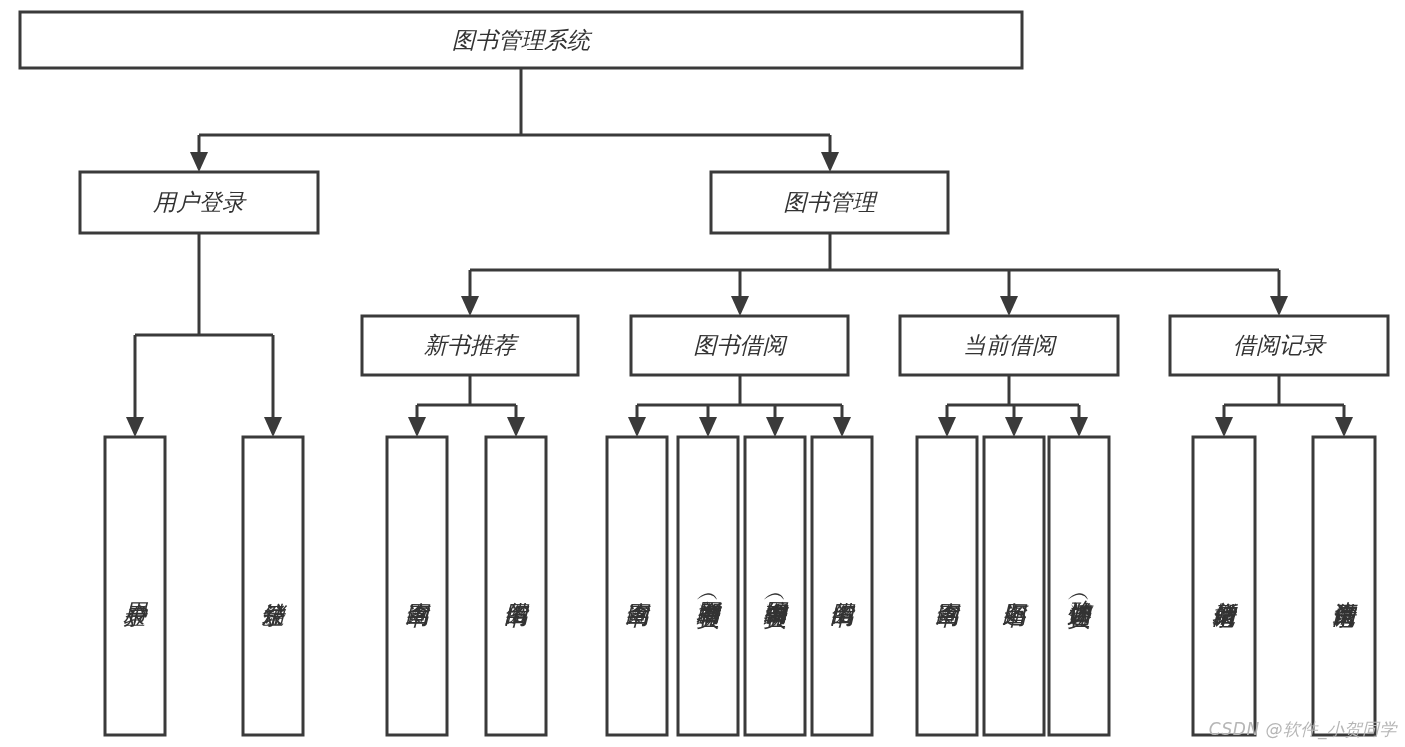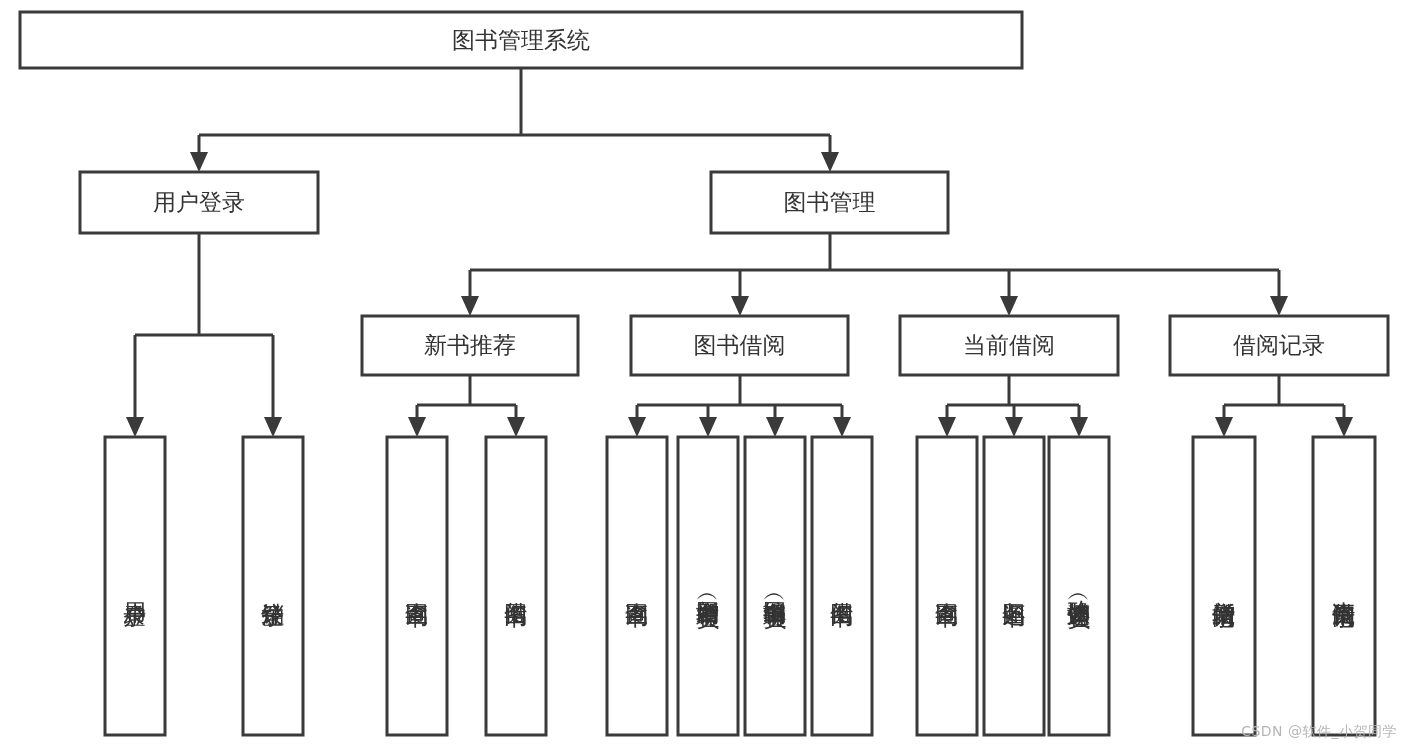--- a/index.html
+++ b/index.html
@@ -10,20 +10,21 @@
   }
   body {
     font-family: "DejaVu Sans", "Liberation Sans", sans-serif;
   }
   #diagram-root {
     position: relative;
     width: 1405px;
     height: 747px;
     background: #ffffff;
     overflow: hidden;
+    font-style: italic;
   }
   svg.diagram-canvas {
     position: absolute;
     left: 0;
     top: 0;
     width: 1405px;
     height: 747px;
   }
   .node-box {
     fill: #ffffff;
@@ -63,21 +64,21 @@
     color: #333333;
     letter-spacing: 1px;
     white-space: nowrap;
     text-align: center;
   }
   .watermark {
     position: absolute;
     right: 8px;
     bottom: 6px;
     font-family: "DejaVu Sans", "Liberation Sans", sans-serif;
-    font-size: 14px;
+    font-size: 17px;
     color: #b6b6b6;
     letter-spacing: 0.5px;
     white-space: nowrap;
     pointer-events: none;
   }
 </style>
 </head>
 <body>
 
 <div id="diagram-root">

